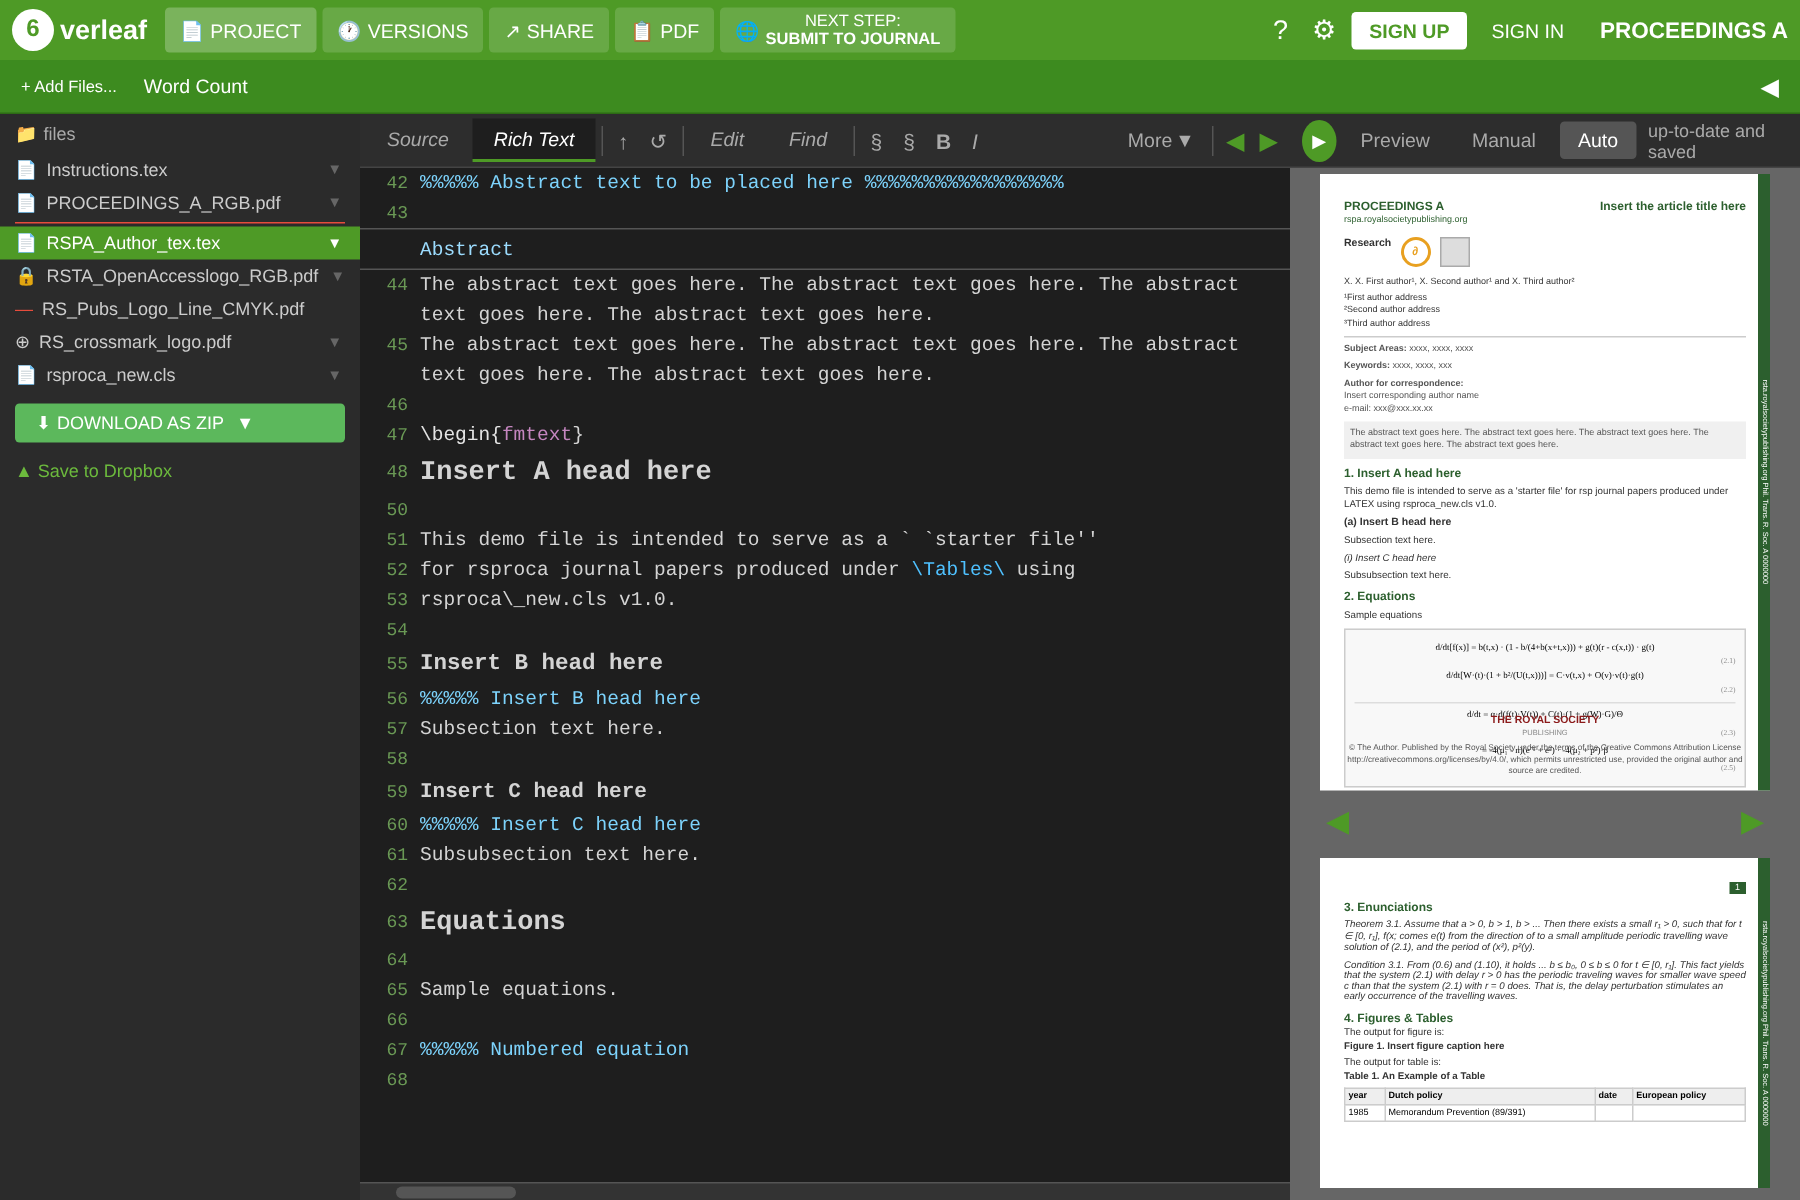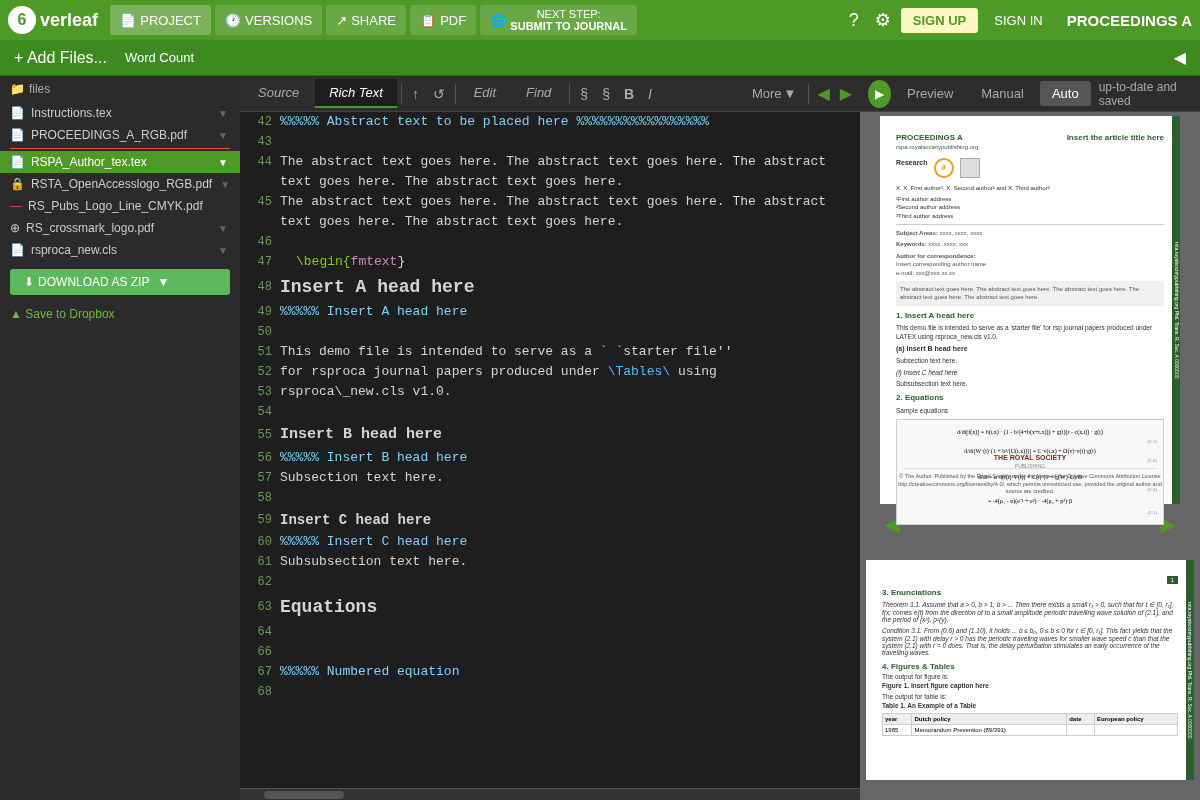--- a/index.html
+++ b/index.html
@@ -37,42 +37,42 @@
       display: flex; align-items: center; gap: 4px;
       background: rgba(255,255,255,0.15);
       border: none; color: white; padding: 4px 10px;
       border-radius: 3px; cursor: pointer; font-size: 13px; height: 30px;
     }
     .nav-btn.active, .nav-btn:hover { background: rgba(255,255,255,0.25); }
     .nav-sep { flex: 1; }
     .nav-help { background: none; border: none; color: white; font-size: 18px; cursor: pointer; padding: 0 6px; }
     .nav-settings { background: none; border: none; color: white; font-size: 18px; cursor: pointer; padding: 0 6px; }
     .nav-sign-up {
-      background: #fef9c3; color: #4e9a26; border: none; padding: 5px 12px;
+      background: #ffffff; color: #4e9a26; border: none; padding: 5px 12px;
       border-radius: 3px; font-weight: bold; cursor: pointer; font-size: 13px;
     }
     .nav-sign-in {
       background: none; border: none; color: white; padding: 5px 12px; cursor: pointer; font-size: 13px;
     }
     .nav-journal {
       font-size: 15px; font-weight: bold; color: white; margin-left: 8px;
     }
 
     
     .second-toolbar {
       display: flex;
       align-items: center;
       height: 36px;
       background: #3d8b1f;
       padding: 0 8px;
       gap: 6px;
       border-bottom: 1px solid #2d6b15;
     }
     .add-files-btn {
-      color: white; background: none; border: none; cursor: pointer; font-size: 16px; padding: 3px 6px;
+      color: white; background: none; border: none; cursor: pointer; font-size: 11px; padding: 3px 6px;
     }
     .word-count-btn {
       color: white; background: none; border: none; cursor: pointer; font-size: 13px; padding: 3px 6px;
     }
     .toolbar-spacer { flex: 1; }
     .collapse-btn {
       color: white; background: none; border: none; cursor: pointer; font-size: 16px; padding: 3px 6px;
     }
 
     
@@ -268,22 +268,22 @@
       position: absolute;
       bottom: 8px;
       left: 16px; right: 16px;
       text-align: center;
       font-size: 6px;
       color: #555;
     }
     .preview-royal-society { font-size: 7px; font-weight: bold; color: #8b1a1a; }
     .preview-page2 {
       background: white;
-      margin: 16px auto;
-      width: 328px;
+      margin: 4px auto;
+      width: 300px;
       min-height: 220px;
       padding: 16px;
       font-size: 7px;
     }
     .preview-enunciations { font-size: 8px; font-weight: bold; color: #2c5f2e; margin-bottom: 4px; }
     .preview-theorem { font-size: 6.5px; color: #333; margin: 2px 0; font-style: italic; }
     .preview-figures { font-size: 8px; font-weight: bold; color: #2c5f2e; margin: 6px 0 2px; }
     .preview-figure-label { font-size: 6.5px; color: #333; font-weight: bold; }
     .preview-table-label { font-size: 6.5px; color: #333; font-weight: bold; }
     .preview-table { width: 100%; border-collapse: collapse; font-size: 6px; margin-top: 4px; }
@@ -435,45 +435,45 @@
 
       <div class="code-line">
         <span class="line-number">42</span>
         <span class="line-content code-comment">%%%%% Abstract text to be placed here %%%%%%%%%%%%%%%%%</span>
       </div>
       <div class="code-line">
         <span class="line-number">43</span>
         <span class="line-content"></span>
       </div>
 
+      <div style="display:flex; min-height:28px; align-items:center; border-top:1px solid #555; border-bottom:1px solid #555; background:#1e1e1e; padding:2px 0;">
+        <span style="width:40px;"></span>
+        <span style="color:#9cdcfe; font-size:13px; font-family: 'Courier New', monospace;">Abstract</span>
+      </div>
       <div class="code-line">
         <span class="line-number">44</span>
         <span class="line-content" style="color:#d4d4d4;">The abstract text goes here. The abstract text goes here. The abstract text goes here. The abstract text goes here.</span>
       </div>
       <div class="code-line">
         <span class="line-number">45</span>
         <span class="line-content" style="color:#d4d4d4;">The abstract text goes here. The abstract text goes here. The abstract text goes here. The abstract text goes here.</span>
       </div>
       <div class="code-line">
         <span class="line-number">46</span>
         <span class="line-content"></span>
       </div>
       <div class="code-line">
         <span class="line-number">47</span>
-        <span class="line-content"><span style="color:#84cc16;margin-left:16px;">\begin{</span><span style="color:#c586c0;">fmtext</span><span style="color:#d4d4d4;">}</span></span>
+        <span class="line-content"><span style="color:#e5e5e5;">\begin{</span><span style="color:#c586c0;">fmtext</span><span style="color:#d4d4d4;">}</span></span>
       </div>
       <div class="code-line" style="min-height:30px; align-items:flex-start;">
         <span class="line-number" style="line-height:30px;">48</span>
         <span class="line-content code-heading" style="line-height:30px; font-size:18px; font-weight:bold;">Insert A head here</span>
       </div>
       <div class="code-line">
-        <span class="line-number">49</span>
-        <span class="line-content code-comment">%%%%% Insert A head here</span>
-      </div>
-      <div class="code-line">
         <span class="line-number">50</span>
         <span class="line-content"></span>
       </div>
       <div class="code-line">
         <span class="line-number">51</span>
         <span class="line-content">This demo file is intended to serve as a ` `starter file''</span>
       </div>
       <div class="code-line">
         <span class="line-number">52</span>
         <span class="line-content">for rsproca journal papers produced under <span style="color:#4fc1ff;">\Tables\</span> using</span>
@@ -518,20 +518,24 @@
         <span class="line-number">62</span>
         <span class="line-content"></span>
       </div>
       <div class="code-line" style="min-height:30px; align-items:center;">
         <span class="line-number" style="line-height:30px;">63</span>
         <span class="line-content code-heading" style="line-height:30px; font-size:18px; font-weight:bold;">Equations</span>
       </div>
       <div class="code-line">
         <span class="line-number">64</span>
         <span class="line-content"></span>
+      </div>
+      <div class="code-line">
+        <span class="line-number">65</span>
+        <span class="line-content">Sample equations.</span>
       </div>
       <div class="code-line">
         <span class="line-number">66</span>
         <span class="line-content"></span>
       </div>
       <div class="code-line">
         <span class="line-number">67</span>
         <span class="line-content code-comment">%%%%% Numbered equation</span>
       </div>
       <div class="code-line">

